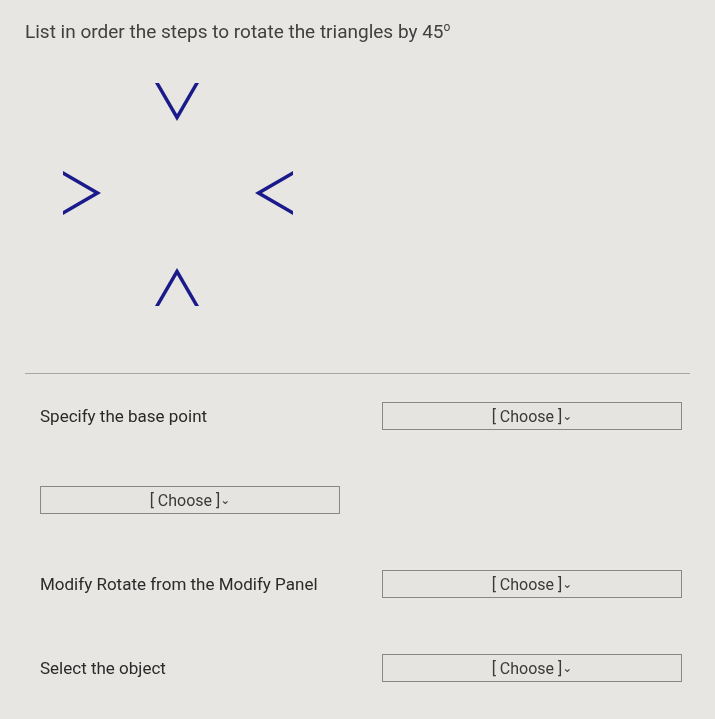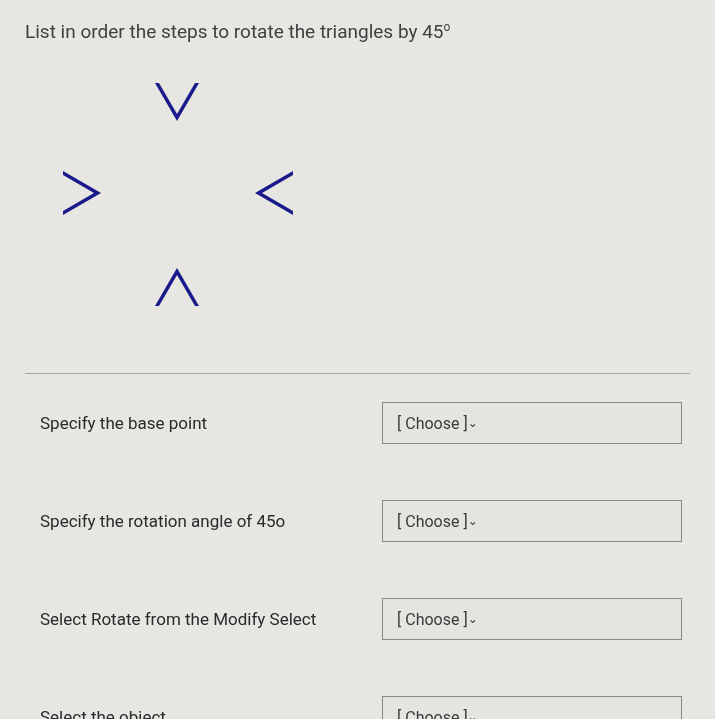--- a/index.html
+++ b/index.html
@@ -104,27 +104,27 @@
       min-height: 80px;
     }
     .step-label {
       font-size: 17px;
       color: #2a2a2a;
       flex: 1;
       padding-right: 20px;
     }
     .choose-select {
       width: 300px;
-      height: 42px;
+      height: 28px;
       background: #e6e4e1;
       border: 1px solid #8a8884;
       padding: 0 14px;
       display: flex;
       align-items: center;
-      justify-content: flex-start;
+      justify-content: center;
       cursor: pointer;
       font-size: 16px;
       color: #3a3a3a;
     }
     .chevron-down {
       font-size: 12px;
       color: #3a3a3a;
     }
   </style>
 </head>
@@ -147,28 +147,27 @@
 
 <div class="steps-container">
   <div class="step-row">
     <div class="step-label">Specify the base point</div>
     <div class="choose-select">
       <span>[ Choose ]</span>
       <span class="chevron-down">⌄</span>
     </div>
   </div>
   <div class="step-row">
-    <div class="step-label">Specify the rotation angle of 45o</div>
     <div class="choose-select">
       <span>[ Choose ]</span>
       <span class="chevron-down">⌄</span>
     </div>
   </div>
   <div class="step-row">
-    <div class="step-label">Select Rotate from the Modify Select</div>
+    <div class="step-label">Modify Rotate from the Modify Panel</div>
     <div class="choose-select">
       <span>[ Choose ]</span>
       <span class="chevron-down">⌄</span>
     </div>
   </div>
   <div class="step-row">
     <div class="step-label">Select the object</div>
     <div class="choose-select">
       <span>[ Choose ]</span>
       <span class="chevron-down">⌄</span>

